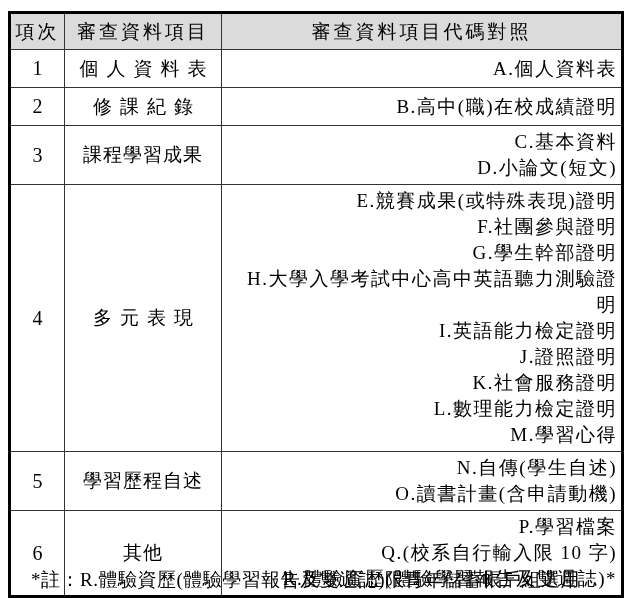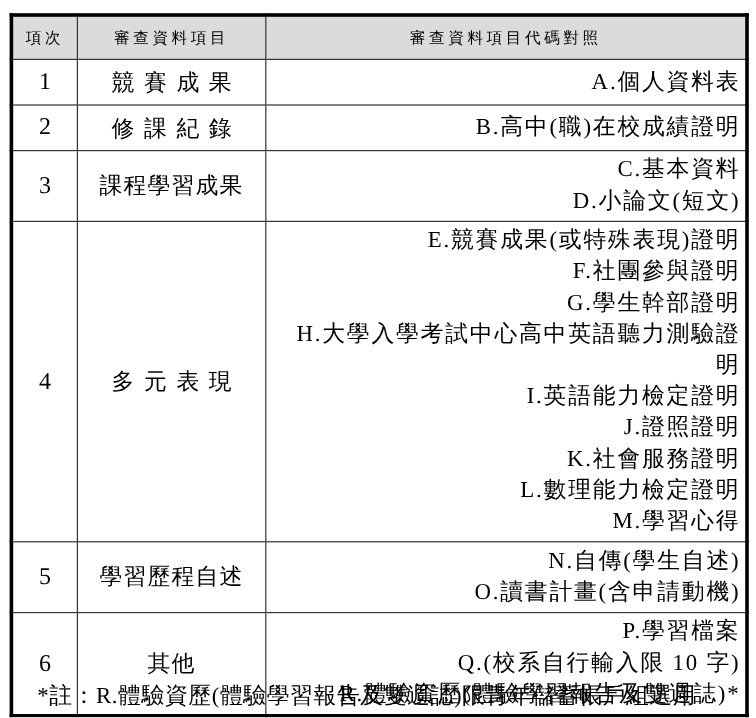--- a/index.html
+++ b/index.html
@@ -29,21 +29,21 @@
   col.c-codes { width: 401px; }
   th, td {
     border: 1px solid #333333;
     padding: 0;
     vertical-align: middle;
   }
   thead tr { height: 37px; }
   th {
     background: #dbdbdb;
     font-weight: normal;
-    font-size: 13px;
+    font-size: 19px;
     letter-spacing: 3px;
     text-align: center;
   }
   td.no {
     text-align: center;
     font-size: 20px;
   }
   td.cat {
     text-align: center;
     font-size: 19px;
@@ -87,21 +87,21 @@
     <thead>
       <tr>
         <th>項次</th>
         <th>審查資料項目</th>
         <th>審查資料項目代碼對照</th>
       </tr>
     </thead>
     <tbody>
       <tr class="r1 spread">
         <td class="no">1</td>
-        <td class="cat">競賽成果</td>
+        <td class="cat">個人資料表</td>
         <td class="codes">A.個人資料表</td>
       </tr>
       <tr class="r2 spread">
         <td class="no">2</td>
         <td class="cat">修課紀錄</td>
         <td class="codes">B.高中(職)在校成績證明</td>
       </tr>
       <tr class="r3">
         <td class="no">3</td>
         <td class="cat">課程學習成果</td>

